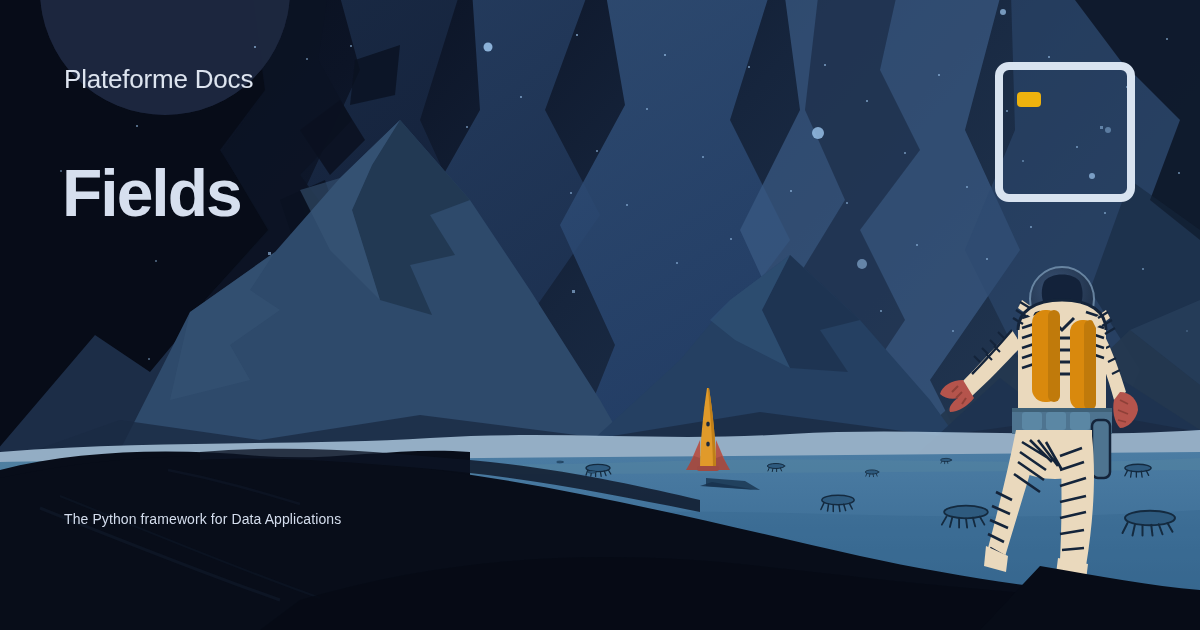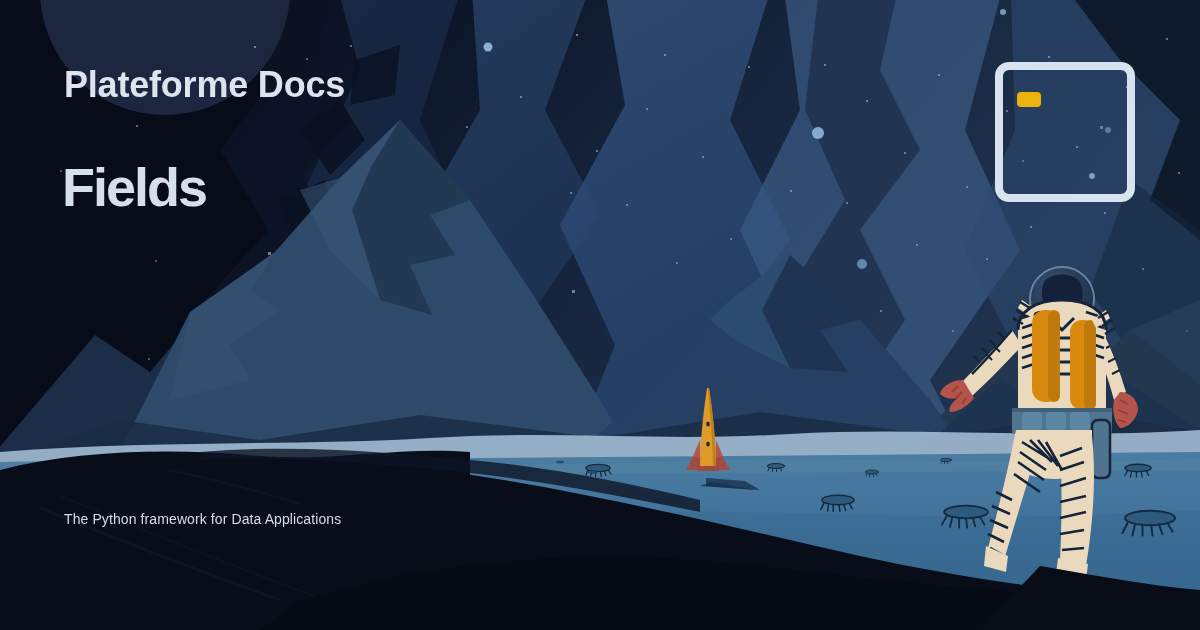--- a/index.html
+++ b/index.html
@@ -8,26 +8,26 @@
     font-family:"Liberation Sans", sans-serif;
     background:#070d18;
     position:relative;
   }
   #stage { position:absolute; inset:0; width:1200px; height:630px; overflow:hidden; }
   #art { position:absolute; inset:0; width:1200px; height:630px; }
   .overlay { position:absolute; inset:0; width:1200px; height:630px; pointer-events:none; }
 
   .brand {
     position:absolute; left:64px; top:64px;
-    font-size:36px; font-weight:bold; letter-spacing:-0.2px;
+    font-size:26px; font-weight:normal; letter-spacing:-0.2px;
     color:#dde4ef;
   }
   .headline {
     position:absolute; left:62px; top:160px;
-    font-size:54px; font-weight:bold; letter-spacing:-2px;
+    font-size:66px; font-weight:bold; letter-spacing:-2px;
     color:#d6dfee; line-height:1;
   }
   .tagline {
     position:absolute; left:64px; top:511px;
     font-size:14px; font-weight:normal; letter-spacing:0.1px;
     color:#d4dded;
   }
   .logo-box {
     position:absolute; left:995px; top:62px;
     width:140px; height:140px;

